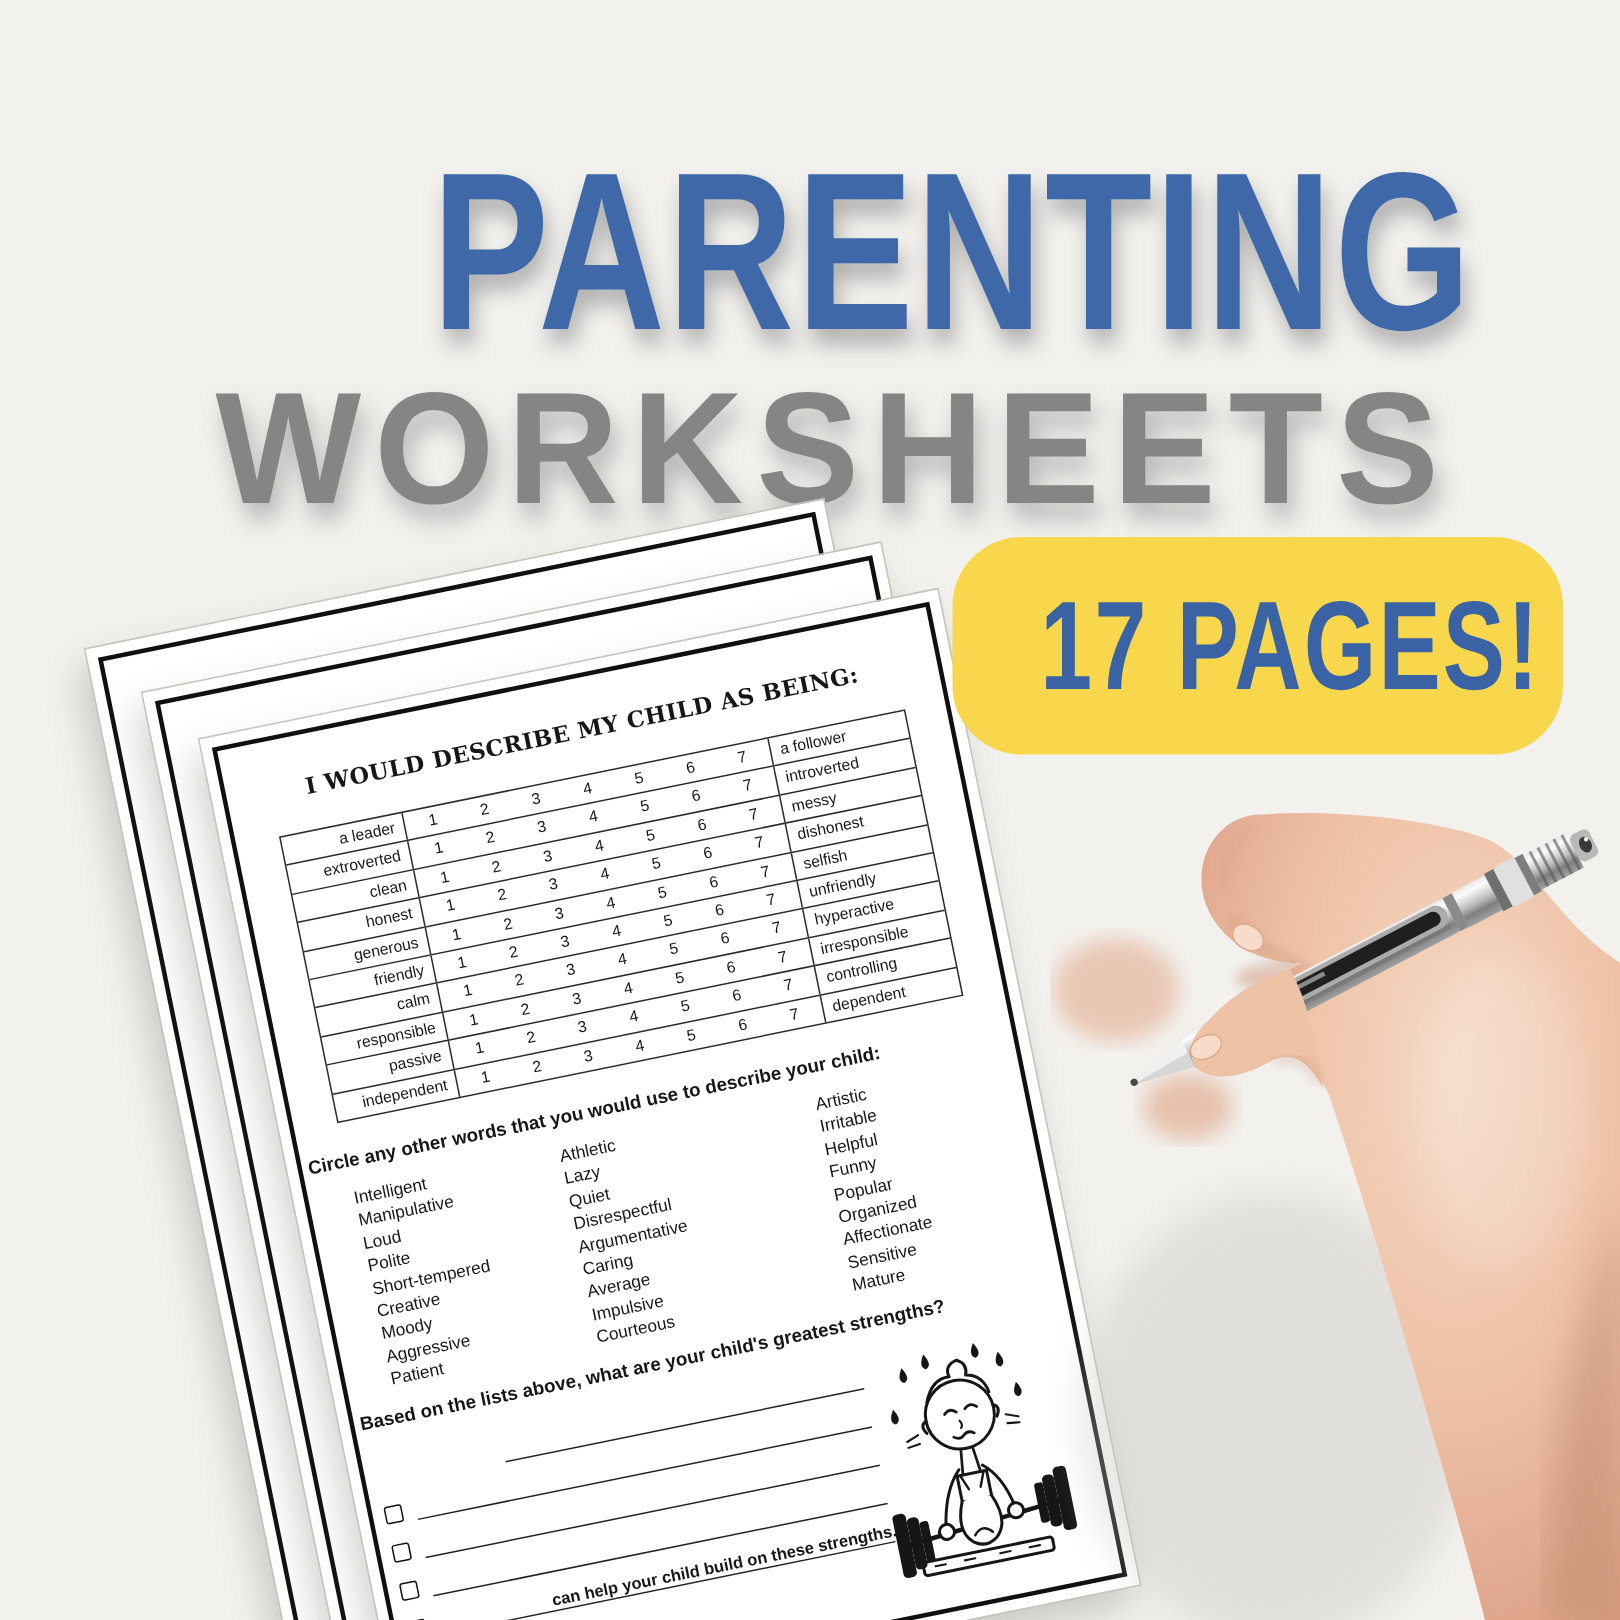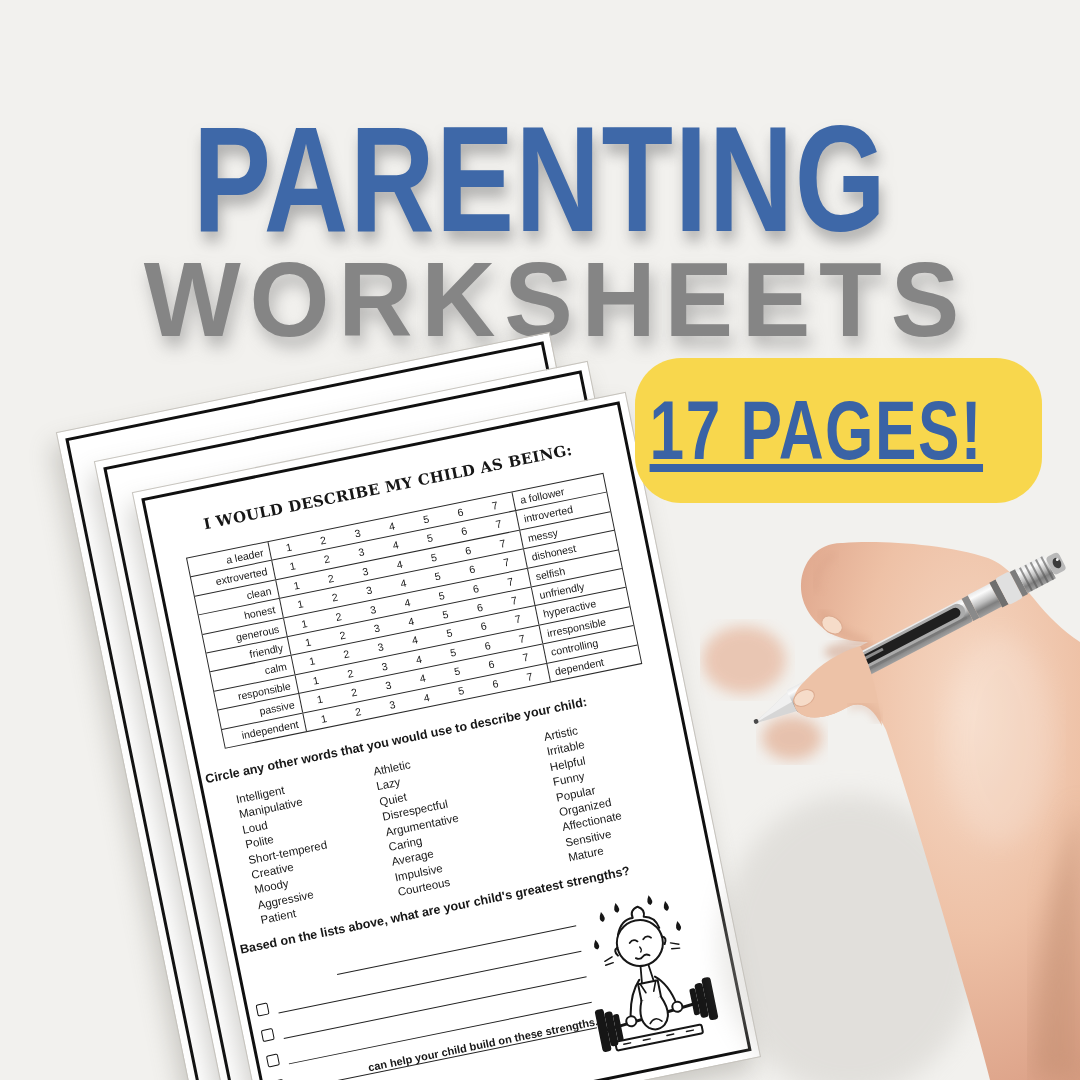--- a/index.html
+++ b/index.html
@@ -2,30 +2,30 @@
 <html><head>
 <meta charset="utf-8">
 <style>
   html,body{margin:0;padding:0;}
   body{width:1080px;height:1080px;overflow:hidden;position:relative;
        background:#f2f1ee;font-family:"Liberation Sans","DejaVu Sans",sans-serif;}
 
   
   .headline{position:absolute;left:0;width:1080px;text-align:center;line-height:1;white-space:nowrap;}
   .headline .stretch{display:inline-block;transform-origin:center;}
-  #hl1{top:104px;font-size:150px;font-weight:700;letter-spacing:2px;
-       text-shadow:4px 10px 16px rgba(120,120,120,.55);}
+  #hl1{top:92px;font-size:150px;font-weight:700;letter-spacing:2px;
+       text-shadow:4px 10px 16px rgba(120,120,120,.55);text-align:right;}
   #hl1 .stretch{transform:scaleX(.78);}
   #hl2{top:246px;font-size:106px;font-weight:700;letter-spacing:9px;
        text-shadow:4px 10px 16px rgba(120,120,120,.5);margin-left:16px;}
   #hl2 .stretch{transform:scaleX(.97);}
 
   
   .badge{position:absolute;left:635px;top:358px;width:407px;height:145px;border-radius:46px;
-         display:flex;align-items:center;justify-content:flex-end;z-index:7;text-decoration:underline;}
+         display:flex;align-items:center;justify-content:flex-start;z-index:7;}
   .badge span{display:inline-block;font-size:84px;font-weight:700;letter-spacing:2px;
               transform:scaleX(.74);white-space:nowrap;}
 
   
   .page{position:absolute;width:502px;height:677px;background:#fff;
         transform:rotate(-11.5deg);transform-origin:0 0;
         box-shadow:-8px 12px 24px rgba(110,105,95,.30);outline:1px solid #c6c3bd;}
   .page::before{content:"";position:absolute;inset:7px;border:3px solid #101010;pointer-events:none;}
   #page3{left:57px;top:433px;z-index:1;}
   #page2{left:95px;top:462px;z-index:2;}

